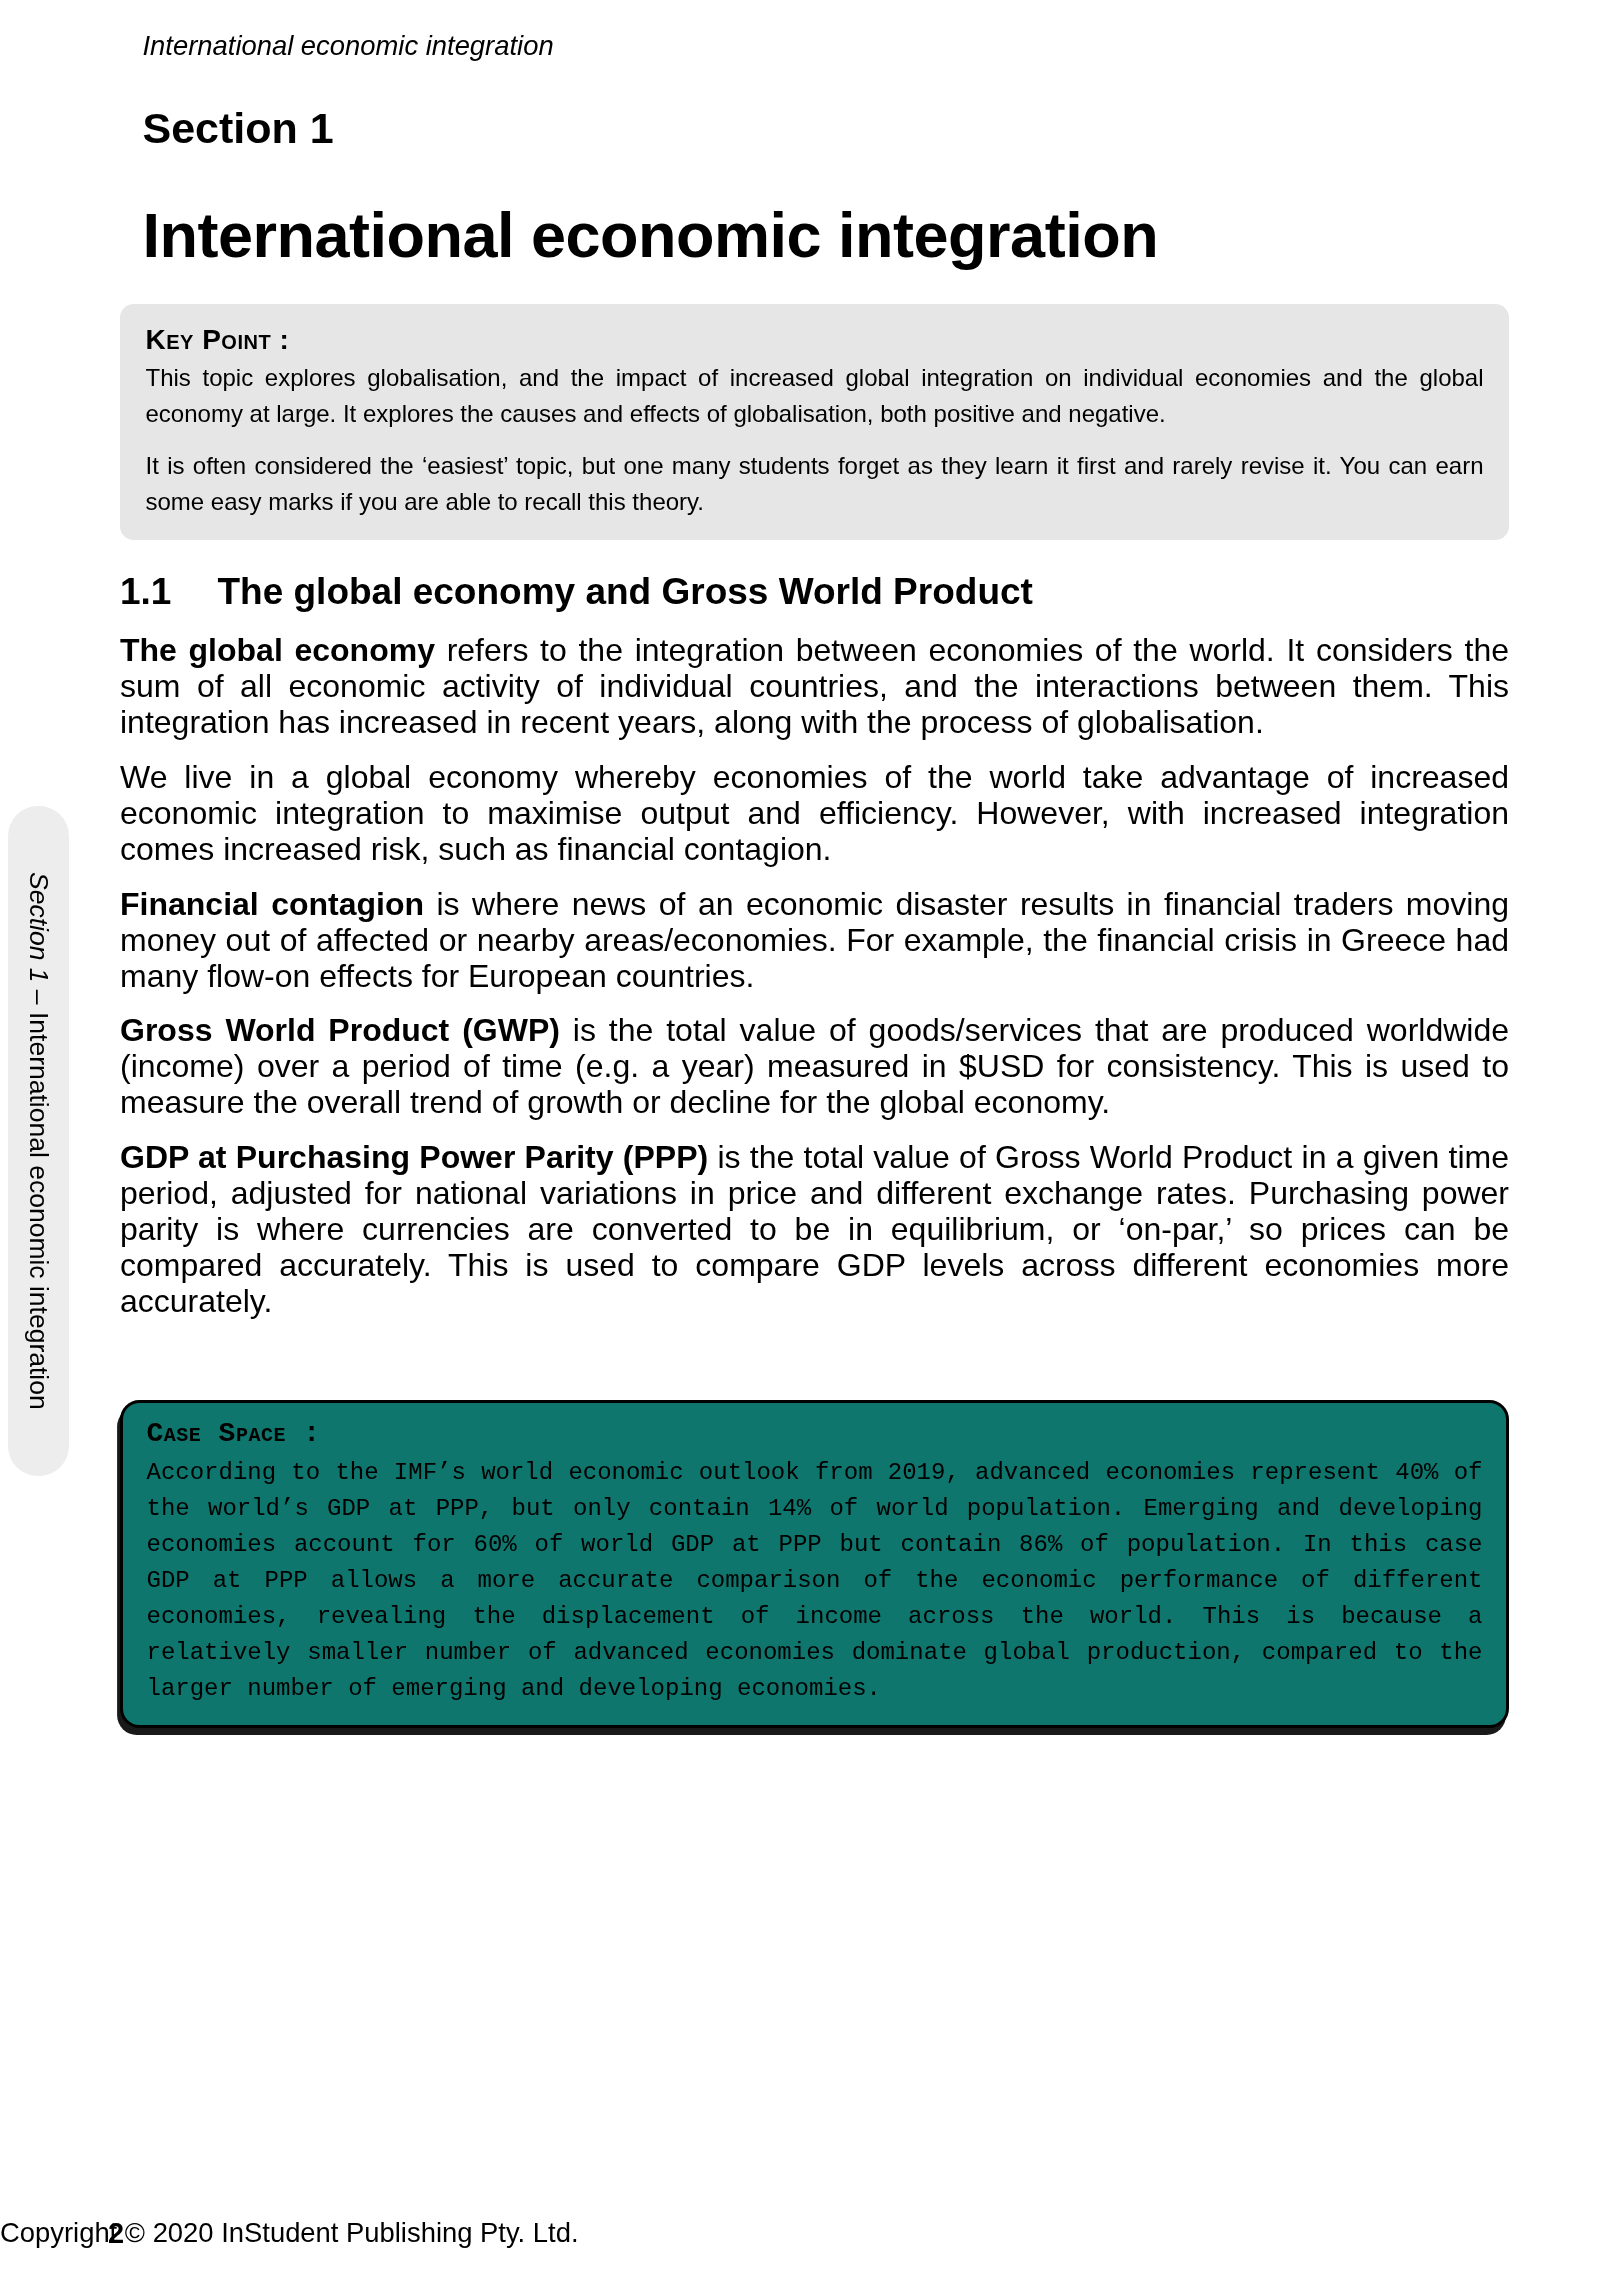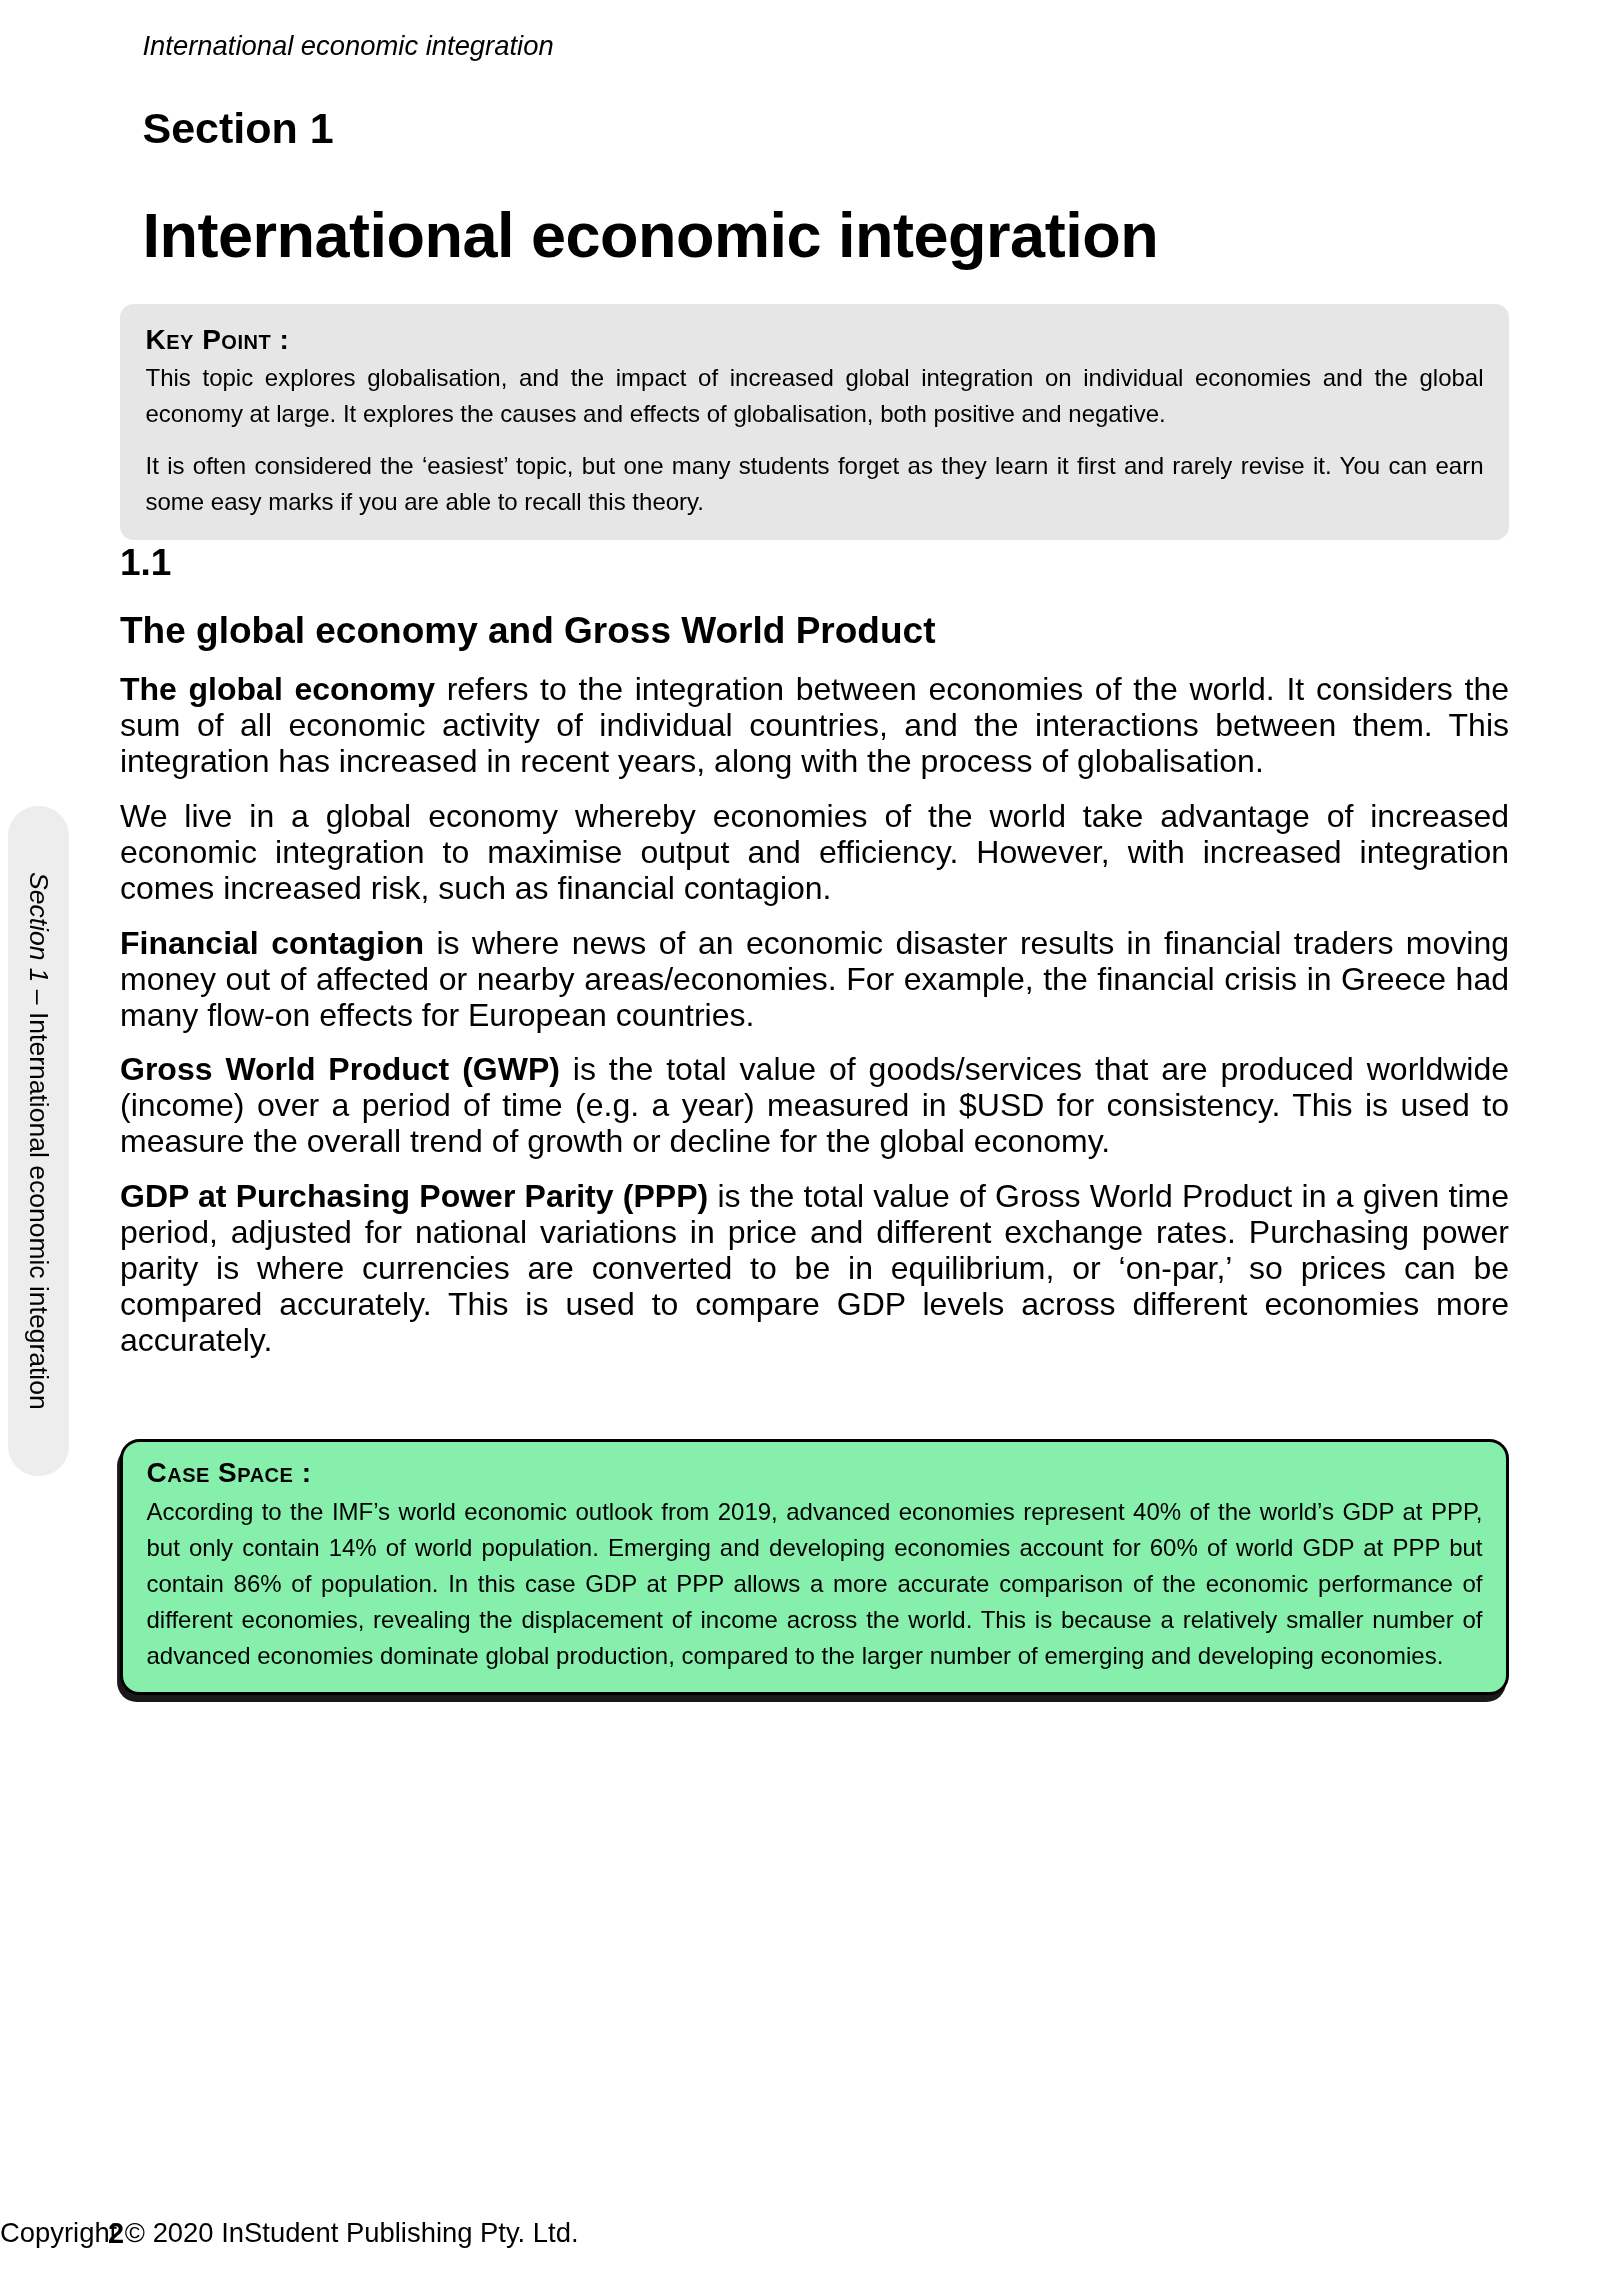--- a/index.html
+++ b/index.html
@@ -53,42 +53,43 @@
     letter-spacing: 0.5px;
   }
   .box-para {
     margin: 3.9px 0 0 0;
     font-size: 24px;
     line-height: 36px;
     text-align: justify;
   }
   .box-para + .box-para { margin-top: 15.7px; }
   .subheading {
+    margin-top: 29px;
     display: flex;
-    gap: 23px;
+    gap: 46px;
     font-weight: bold;
     font-size: 37px;
     line-height: 45px;
-    flex-direction: column;
   }
   .body-para {
     margin: 18.6px 0 0 0;
     font-size: 32px;
     line-height: 36px;
     text-align: justify;
   }
   .casespace-box {
     margin-top: 81px;
-    background: #86efac;
+    background: #0f766e;
     border: 3.9px solid #000000;
     border-radius: 19.6px;
     box-shadow: -2.9px 6.9px 0 rgba(0,0,0,0.9);
     padding: 13.7px 23.5px 17.6px 23.5px;
     box-sizing: border-box;
     width: 100%;
+    font-family: Liberation Mono, monospace;
   }
   .sidebar-tab {
     position: absolute;
     left: 7.8px; top: 806px;
     width: 61px; height: 670px;
     background: #ededed;
     border-radius: 30px;
     display: flex;
     align-items: center;
     justify-content: center;

